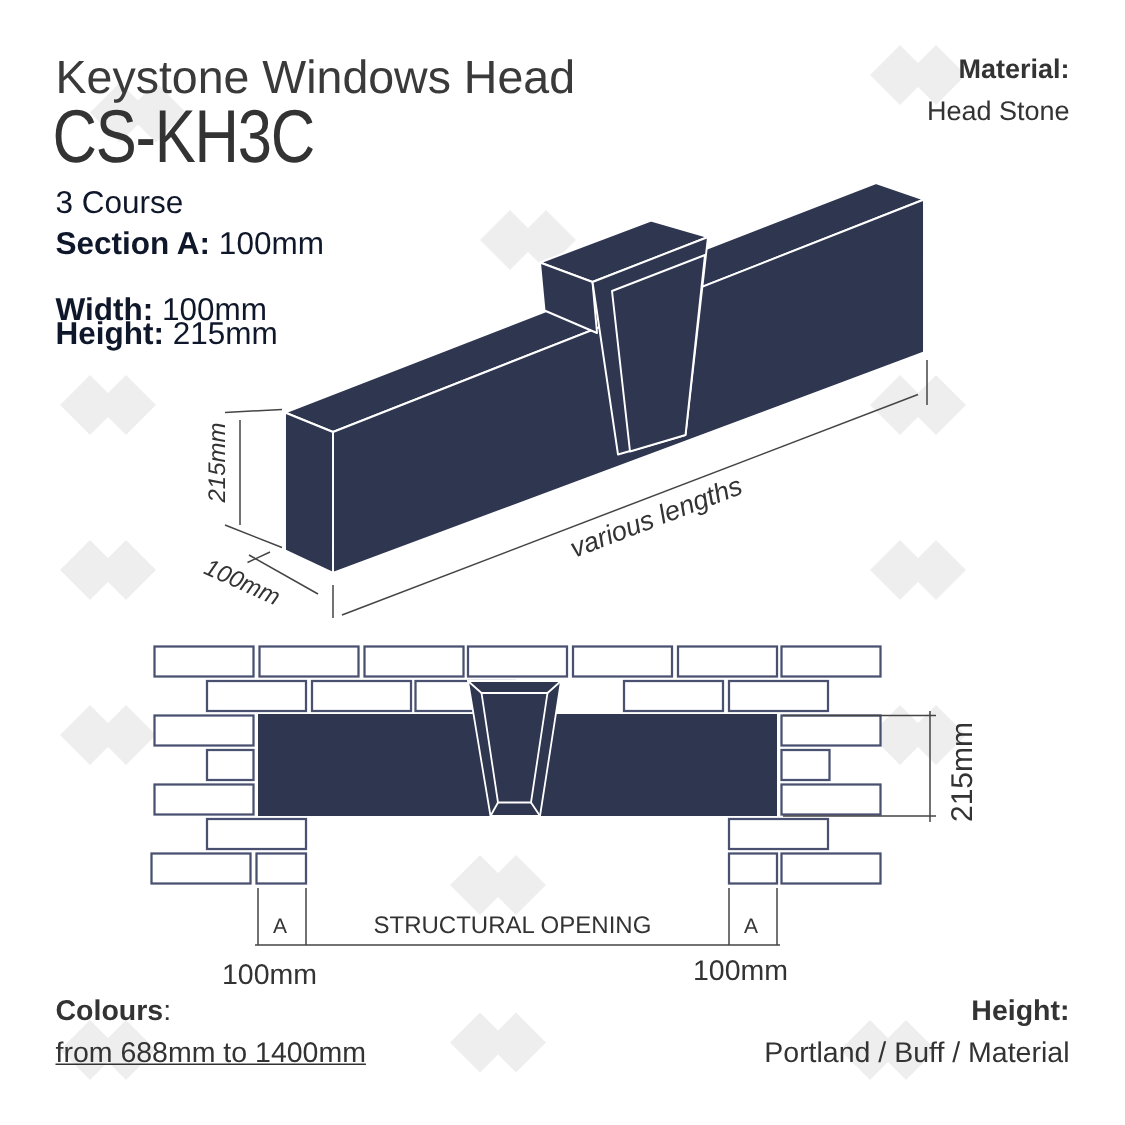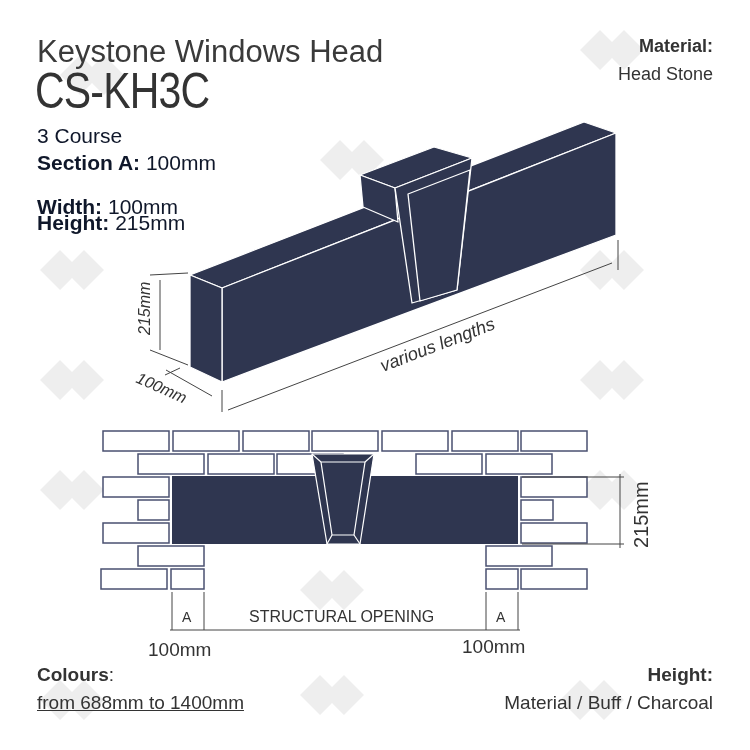--- a/index.html
+++ b/index.html
@@ -172,13 +172,13 @@
   <text x="249" y="622" font-size="16" fill="#333" font-family="Liberation Sans, sans-serif">STRUCTURAL OPENING</text>
   <text x="148" y="656" font-size="19" fill="#333" font-family="Liberation Sans, sans-serif">100mm</text>
   <text x="462" y="653" font-size="19" fill="#333" font-family="Liberation Sans, sans-serif">100mm</text>
 </svg>
 
 <div class="txt bottom" style="left:37px; top:664px;">
   <b>Colours</b><span>:</span>
 </div>
 <div class="txt bottom" style="left:37px; top:692px;text-decoration:underline;">from 688mm to 1400mm</div>
 <div class="txt bottom right" style="top:664px; font-weight:bold;">Height:</div>
-<div class="txt bottom right" style="top:692px;">Material / Buff / Charcoal</div>
+<div class="txt bottom right" style="top:692px;">Portland / Buff / Material</div>
 
 </body></html>

